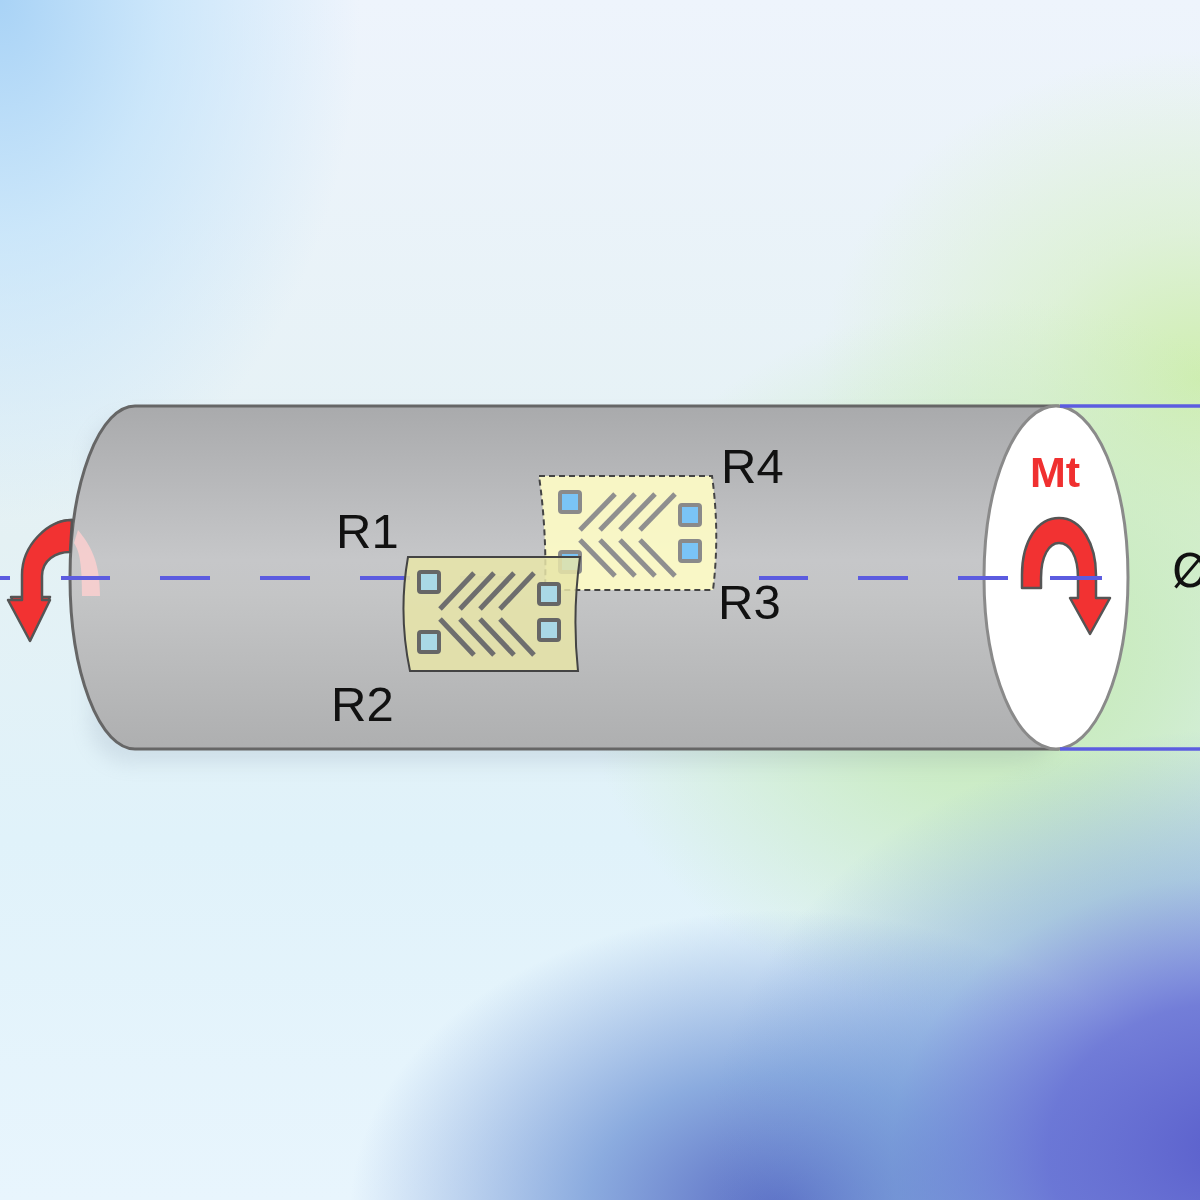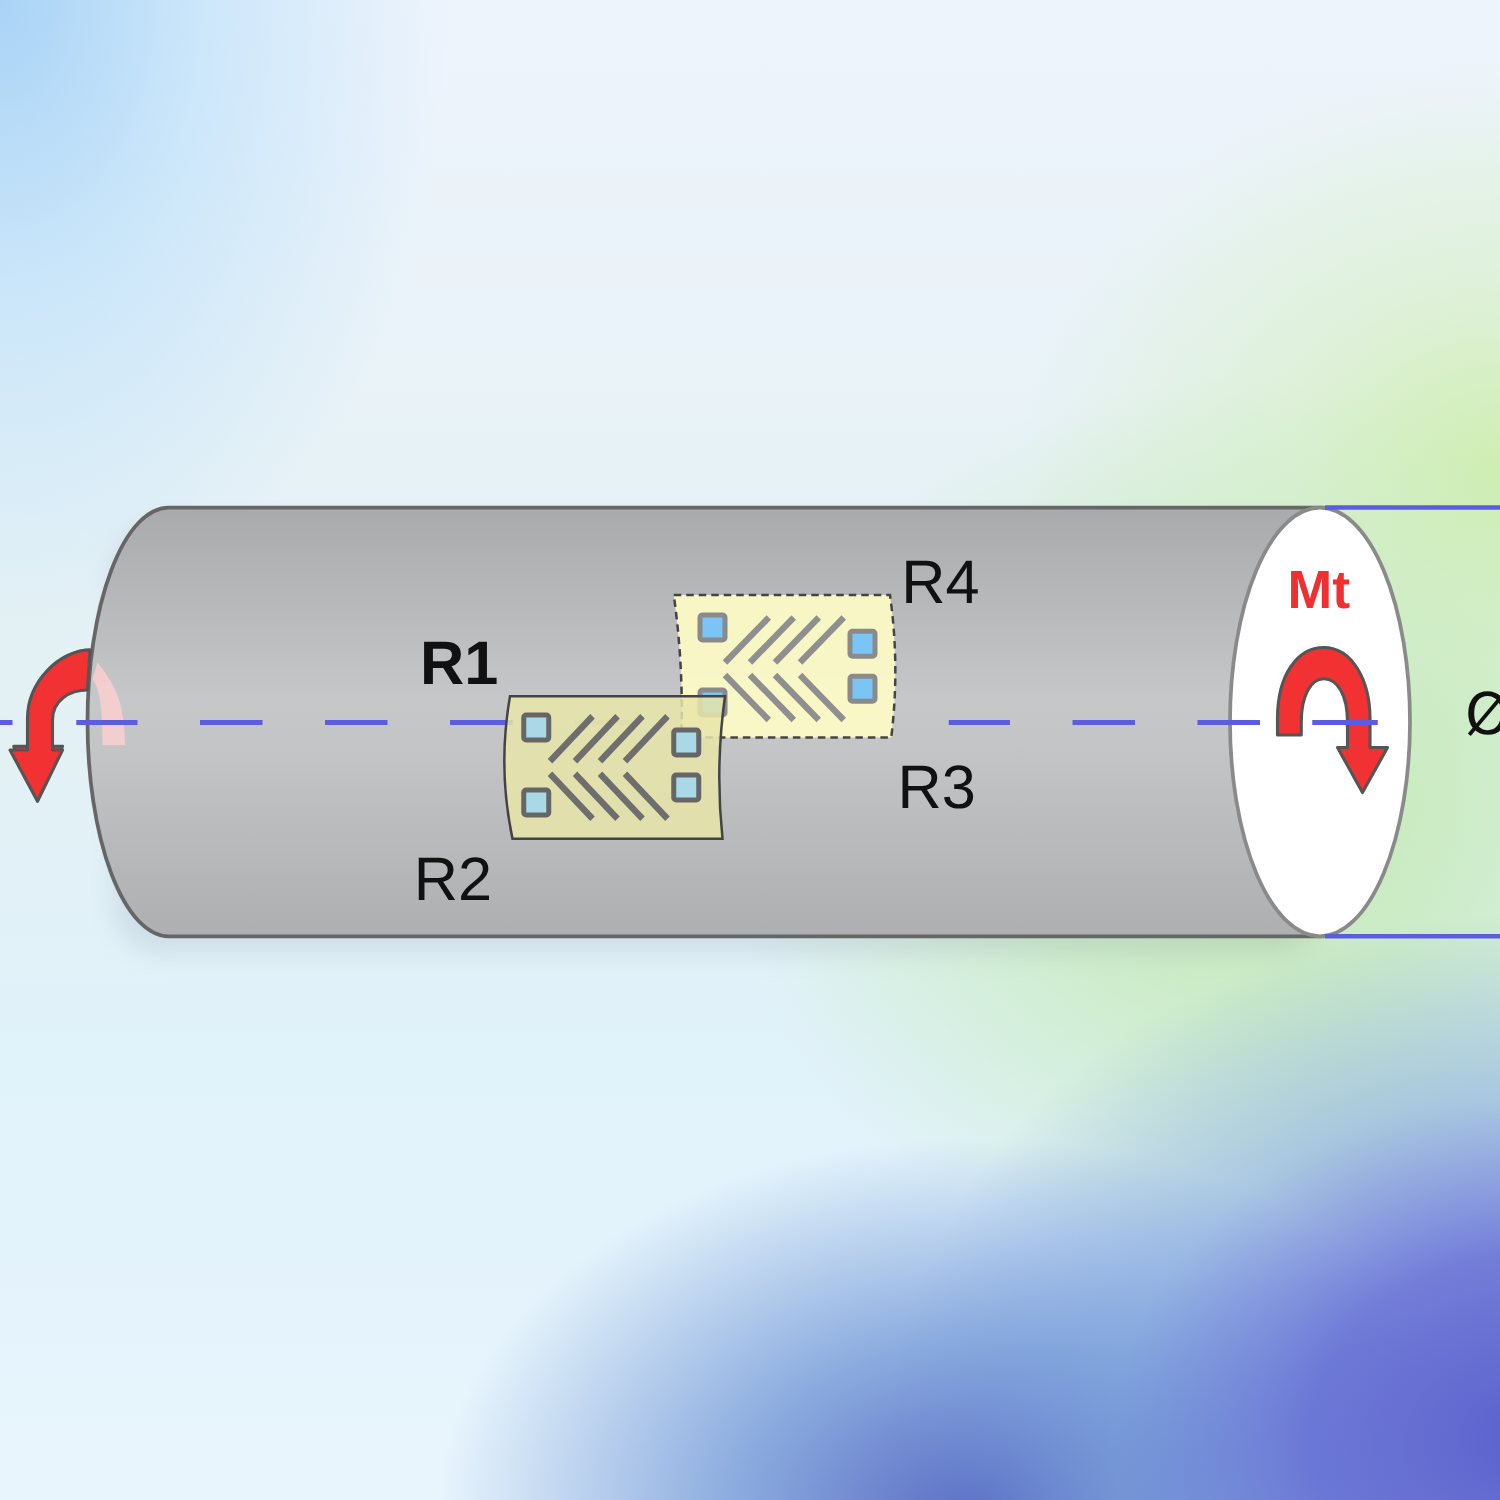--- a/index.html
+++ b/index.html
@@ -139,18 +139,18 @@
       <rect x="539" y="620" width="20" height="20" rx="2"></rect>
     </g>
   </g>
 
   <g>
     <path d="M 1022 588 L 1022 575 C 1022 540, 1038 518, 1059 518 C 1082 518, 1096 545, 1096 575 L 1096 598 L 1110 598 L 1090 634 L 1070 598 L 1078 598 L 1078 578 C 1078 556, 1070 543, 1059 543 C 1049 543, 1041 556, 1041 578 L 1041 588 Z" fill="#f23232" stroke="#555" stroke-width="2.5" stroke-linejoin="round"></path>
     <line x1="1050" y1="578" x2="1102" y2="578" stroke="#5c5ce0" stroke-width="4"></line>
   </g>
 </svg>
 
-<div class="label" style="left:336px; top:507px;font-weight:bold;">R1</div>
+<div class="label" style="left:336px; top:507px;">R1</div>
 <div class="label" style="left:331px; top:680px;">R2</div>
-<div class="label" style="left:718px; top:606px;">R3</div>
+<div class="label" style="left:718px; top:578px;">R3</div>
 <div class="label" style="left:721px; top:442px;">R4</div>
 <div class="mt" style="left:1030px; top:451px;">Mt</div>
 <div class="dia" style="left:1172px; top:548px;">Ø</div>
 
 </body></html>

